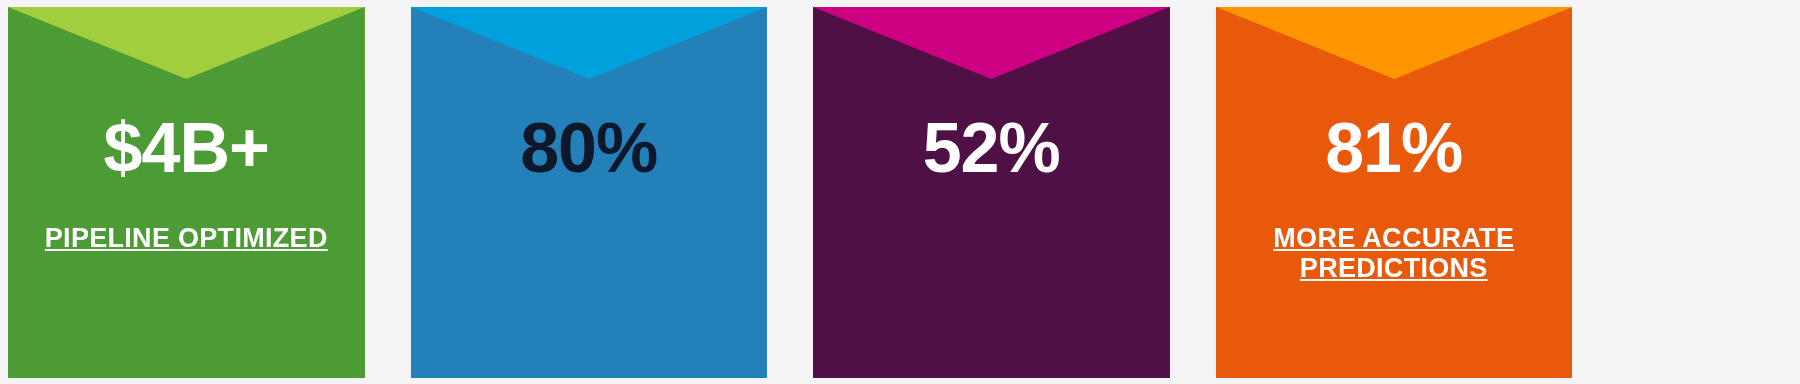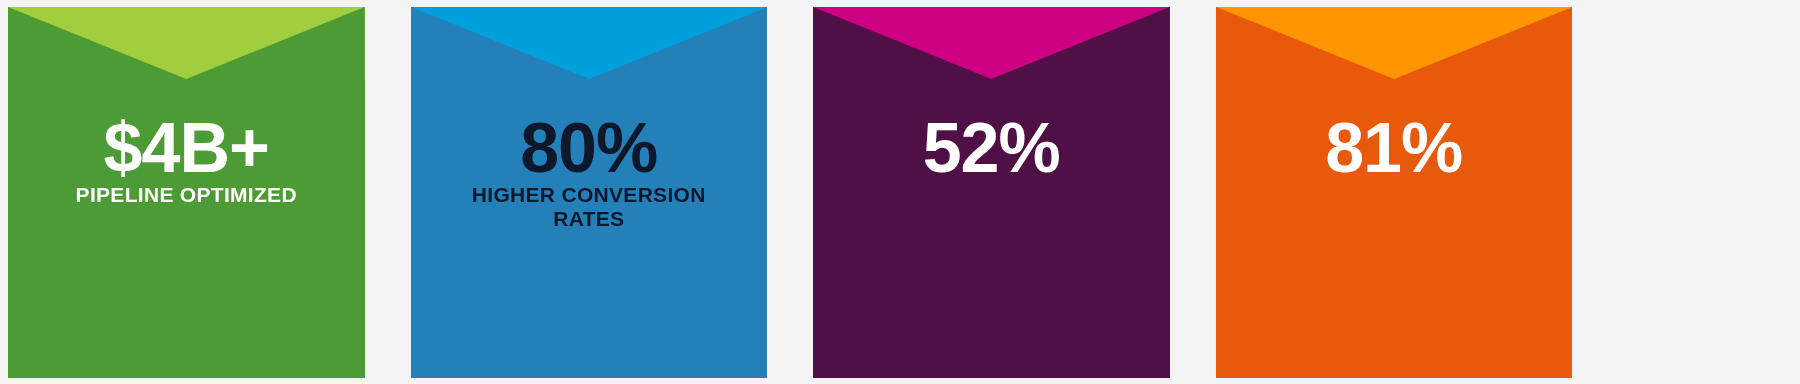--- a/index.html
+++ b/index.html
@@ -67,27 +67,29 @@
   .stat-value {
     font-size: 70px;
     line-height: 1;
     font-weight: 700;
     letter-spacing: -1px;
     margin-top: 106px;
     white-space: nowrap;
   }
 
   .stat-label {
-    font-size: 21px;
+    font-size: 27px;
     line-height: 1.12;
     font-weight: 700;
     letter-spacing: 0.3px;
+    margin-top: 40px;
     padding: 0 26px;
     text-transform: uppercase;
     max-width: 330px;
+    text-decoration: underline;
   }
 </style>
 </head>
 <body style="background: rgb(244, 244, 244);">
 
 <div id="stats-row" style="background: rgb(244, 244, 244);">
 
   <div class="stat-card" style="background: rgb(77, 155, 53); color: rgb(255, 255, 255);">
     <div class="chev-layer">
       <svg viewBox="0 0 100 72" preserveAspectRatio="none" aria-hidden="true">
@@ -105,21 +107,20 @@
   <div class="stat-card" style="background: rgb(35, 128, 184); color: #0f172a;">
     <div class="chev-layer">
       <svg viewBox="0 0 100 72" preserveAspectRatio="none" aria-hidden="true">
         <rect x="0" y="0" width="100" height="72" fill="#00a0dd"></rect>
         <polygon points="0,0 0,72 50,72" fill="#2380b8"></polygon>
         <polygon points="100,0 100,72 50,72" fill="#2380b8"></polygon>
       </svg>
     </div>
     <div class="card-content">
       <div class="stat-value">80%</div>
-      <div class="stat-label">HIGHER CONVERSION RATES</div>
     </div>
   </div>
 
   <div class="stat-card" style="background: rgb(79, 17, 69); color: rgb(255, 255, 255);">
     <div class="chev-layer">
       <svg viewBox="0 0 100 72" preserveAspectRatio="none" aria-hidden="true">
         <rect x="0" y="0" width="100" height="72" fill="#cc0080"></rect>
         <polygon points="0,0 0,72 50,72" fill="#4f1145"></polygon>
         <polygon points="100,0 100,72 50,72" fill="#4f1145"></polygon>
       </svg>
@@ -132,16 +133,17 @@
   <div class="stat-card" style="background: rgb(232, 89, 12); color: #ffffff;">
     <div class="chev-layer">
       <svg viewBox="0 0 100 72" preserveAspectRatio="none" aria-hidden="true">
         <rect x="0" y="0" width="100" height="72" fill="#ff9500"></rect>
         <polygon points="0,0 0,72 50,72" fill="#e8590c"></polygon>
         <polygon points="100,0 100,72 50,72" fill="#e8590c"></polygon>
       </svg>
     </div>
     <div class="card-content">
       <div class="stat-value">81%</div>
+      <div class="stat-label">MORE ACCURATE PREDICTIONS</div>
     </div>
   </div>
 
 </div>
 
 </body></html>

